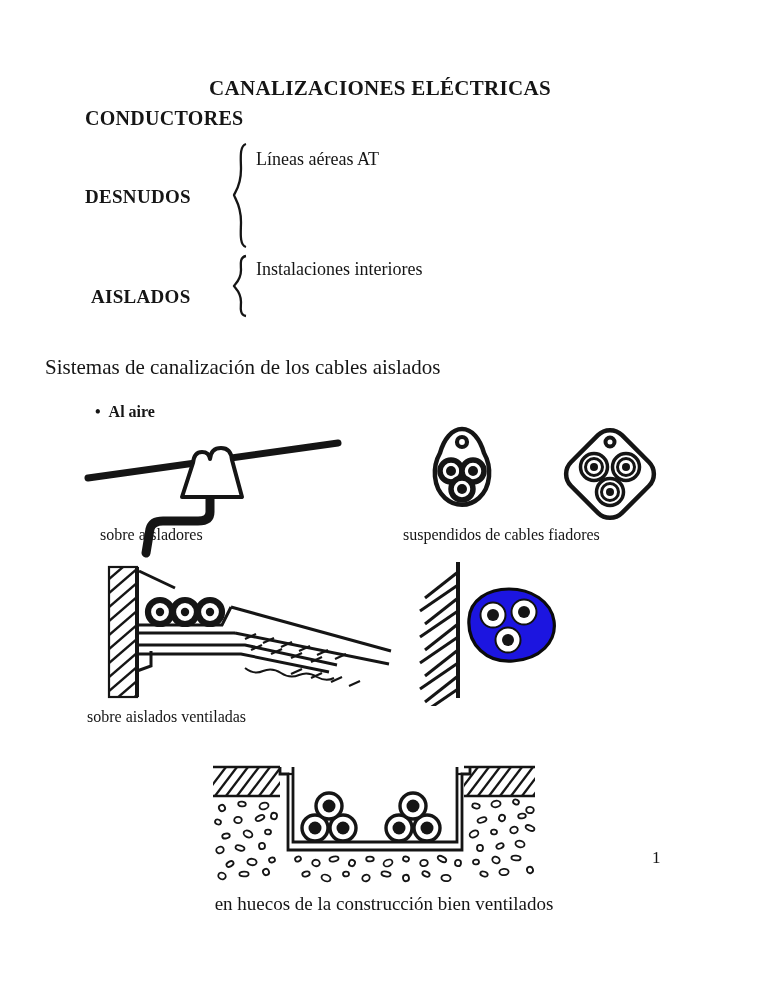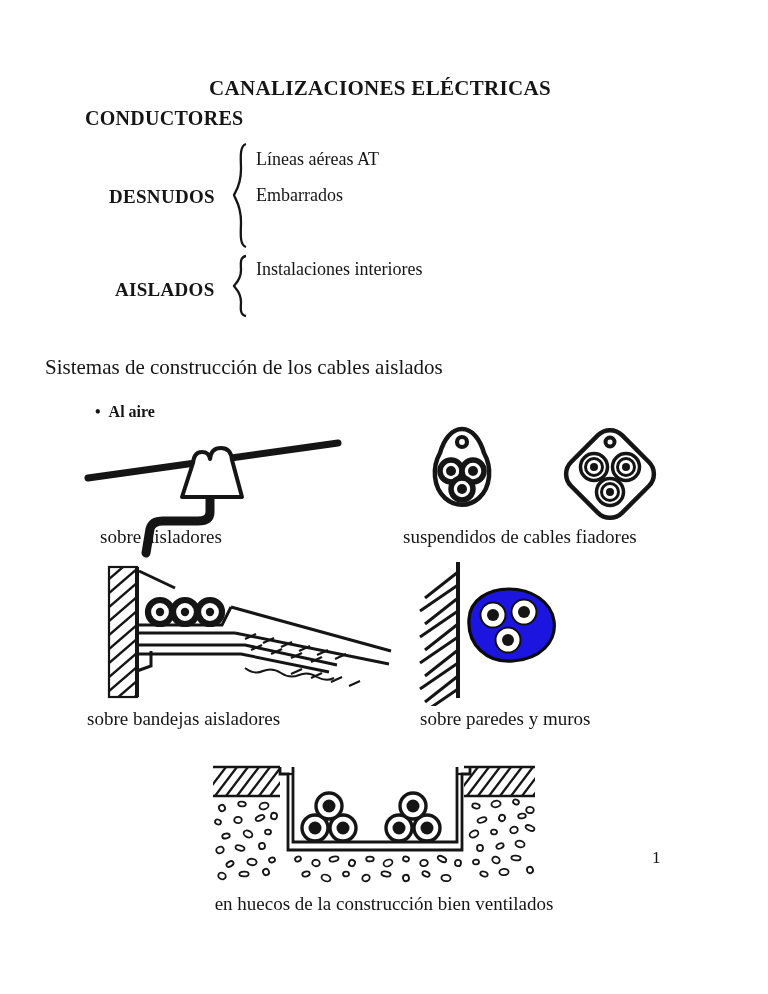--- a/index.html
+++ b/index.html
@@ -4,57 +4,56 @@
 <style>
   html,body{margin:0;padding:0;background:#ffffff;}
   .page{
     position:relative;width:768px;height:994px;background:#fff;
     font-family:"Liberation Serif","DejaVu Serif",serif;color:#151515;
     overflow:hidden;
   }
   .abs{position:absolute;}
   .title{left:0;top:76px;width:760px;text-align:center;font-weight:bold;font-size:21px;letter-spacing:.3px;}
   .h-conductores{left:45px;top:107px;font-weight:bold;font-size:20px;letter-spacing:.3px;margin-left:40px;}
-  .grp-label{font-weight:bold;font-size:19px;letter-spacing:.3px;margin-left:24px;}
+  .grp-label{font-weight:bold;font-size:19px;letter-spacing:.3px;}
   .grp-items{font-size:18px;}
   .grp-items div{white-space:nowrap;}
   .h-sistemas{left:45px;top:355px;font-size:21px;}
   .bullet-row{left:95px;top:403px;font-weight:bold;font-size:16px;}
   .bullet-row .dot{margin-right:8px;}
-  .caption{font-size:19px;white-space:nowrap;}
+  .caption{font-size:16px;white-space:nowrap;}
   .caption-center{left:0;top:893px;width:768px;text-align:center;font-size:19px;}
   .page-num{left:652px;top:848px;font-size:17px;}
   svg{display:block;}
 </style>
 </head>
 <body>
 
 <div class="page">
 
   <div class="abs title">CANALIZACIONES ELÉCTRICAS</div>
   <div class="abs h-conductores">CONDUCTORES</div>
 
   <div class="abs grp-label" style="left:85px;top:186px;">DESNUDOS</div>
   <svg class="abs" style="left:232px;top:142px;" width="16" height="107" viewBox="0 0 16 107">
     <path d="M14 2 C7 4 9 18 9 27 C9 44 3 50 2 53 C3 57 9 63 9 80 C9 89 7 103 14 105" fill="none" stroke="#151515" stroke-width="2.3"></path>
   </svg>
   <div class="abs grp-items" style="left:256px;top:141px;line-height:36px;">
     <div>Líneas aéreas AT</div>
-    <div>Embarrados</div>
   </div>
 
-  <div class="abs grp-label" style="left:91px;top:279px;">AISLADOS</div>
+  <div class="abs grp-label" style="left:91px;top:286px;">AISLADOS</div>
   <svg class="abs" style="left:232px;top:254px;" width="16" height="64" viewBox="0 0 16 64">
     <path d="M14 2 C7 3 9 12 9 16 C9 26 3 30 2 32 C3 34 9 38 9 48 C9 52 7 61 14 62" fill="none" stroke="#151515" stroke-width="2.3"></path>
   </svg>
   <div class="abs grp-items" style="left:256px;top:252px;line-height:35px;">
     <div>Instalaciones interiores</div>
   </div>
 
-  <div class="abs h-sistemas">Sistemas de construcción de los cables aislados</div>
+  <div class="abs h-sistemas">Sistemas de canalización de los cables aislados</div>
   <div class="abs bullet-row">
     <span class="dot">•</span><span>Al aire</span>
   </div>
 
   <svg class="abs" style="left:68px;top:426px;" width="290" height="134" viewBox="0 0 290 134">
     <g>
       <line x1="20" y1="52" x2="270" y2="17" stroke="#151515" stroke-width="7" stroke-linecap="round"></line>
     </g>
     <g>
       <path d="M142 71 L142 86 Q142 95 130 95 L95 95 Q84 95 82 103 L78 127" fill="none" stroke="#151515" stroke-width="9" stroke-linecap="round"></path>
@@ -174,22 +173,21 @@
       <path d="M57 63 C58 44 76 33 97 33 C119 33 139 45 142 65 C145 86 128 103 101 105 C75 107 55 89 57 63 Z" fill="#1c15e0" stroke="#0b0b0b" stroke-width="3.2"></path>
       <circle cx="81" cy="59" r="12.5" fill="#ffffff" stroke="#111111" stroke-width="2"></circle>
       <circle cx="112" cy="56" r="12.5" fill="#ffffff" stroke="#111111" stroke-width="2"></circle>
       <circle cx="96" cy="84" r="12.5" fill="#ffffff" stroke="#111111" stroke-width="2"></circle>
       <circle cx="81" cy="59" r="6" fill="#151515"></circle>
       <circle cx="112" cy="56" r="6" fill="#151515"></circle>
       <circle cx="96" cy="84" r="6" fill="#151515"></circle>
     </g>
   </svg>
 
-  <div class="abs caption" style="left:87px;top:708px;">sobre bandejas aisladores</div>
-  <div class="abs caption" style="left:420px;top:708px;">sobre paredes y muros</div>
+  <div class="abs caption" style="left:87px;top:708px;">sobre aislados ventiladas</div>
 
   <svg class="abs" style="left:208px;top:758px;" width="332" height="130" viewBox="0 0 332 130">
     <defs>
       <clipPath id="bclipL">
           <rect x="5" y="9" width="67" height="29"></rect>
         </clipPath>
       <clipPath id="bclipR">
           <rect x="256" y="9" width="71" height="29"></rect>
         </clipPath>
     </defs>

